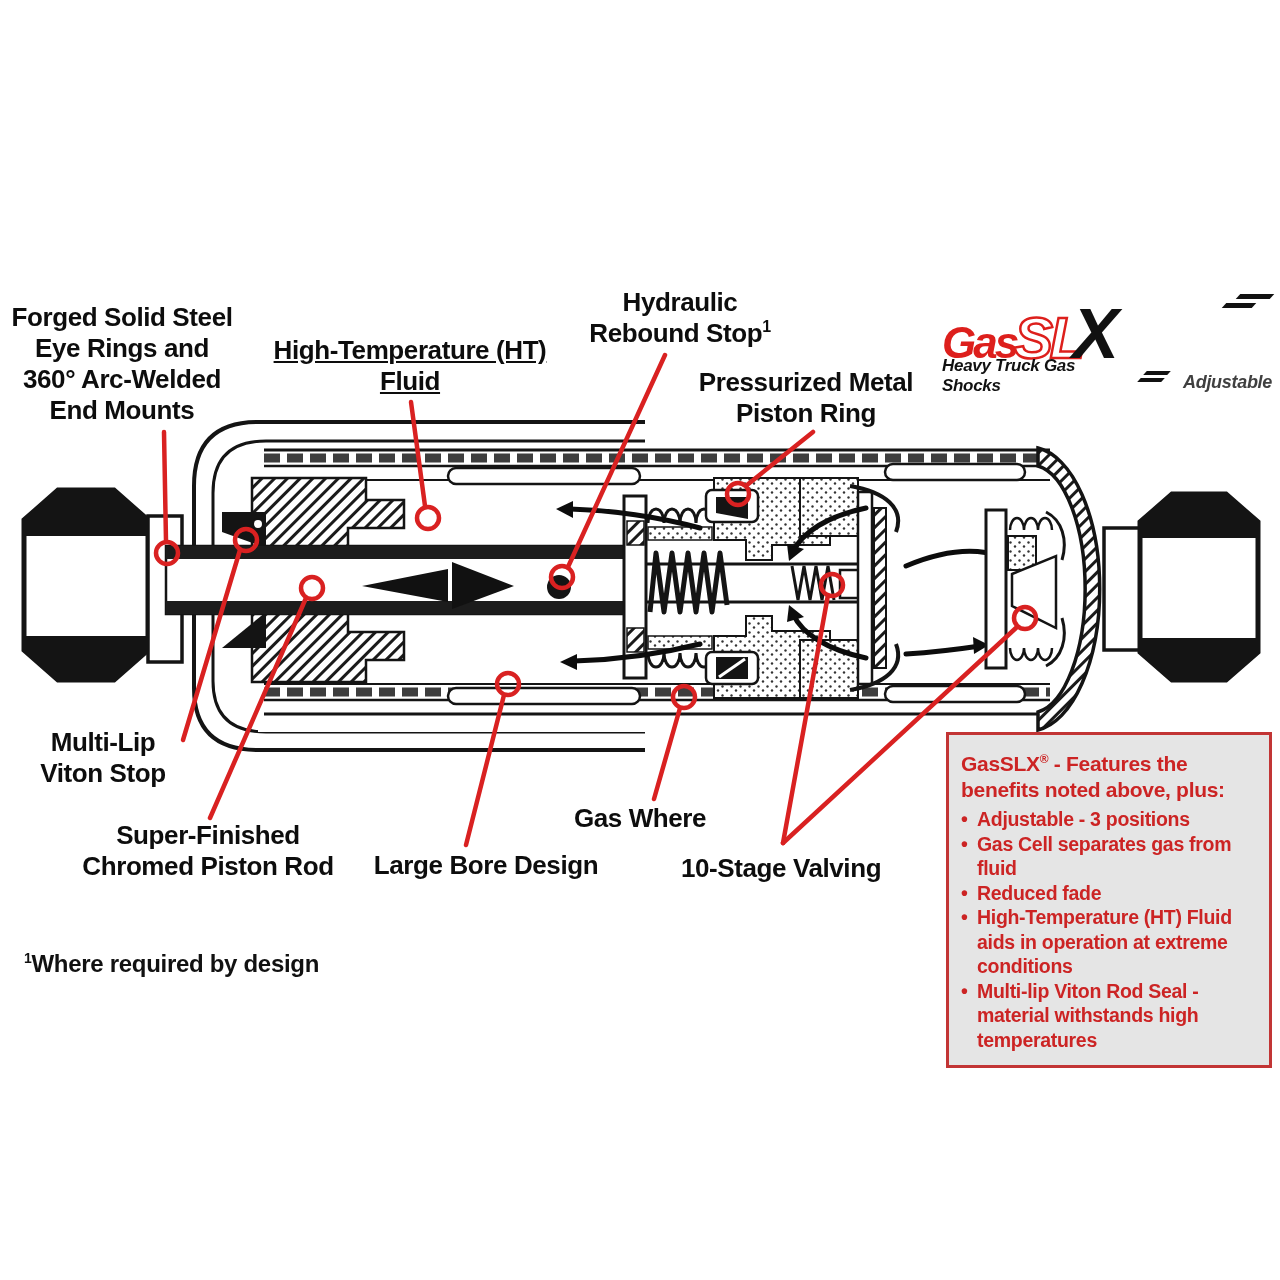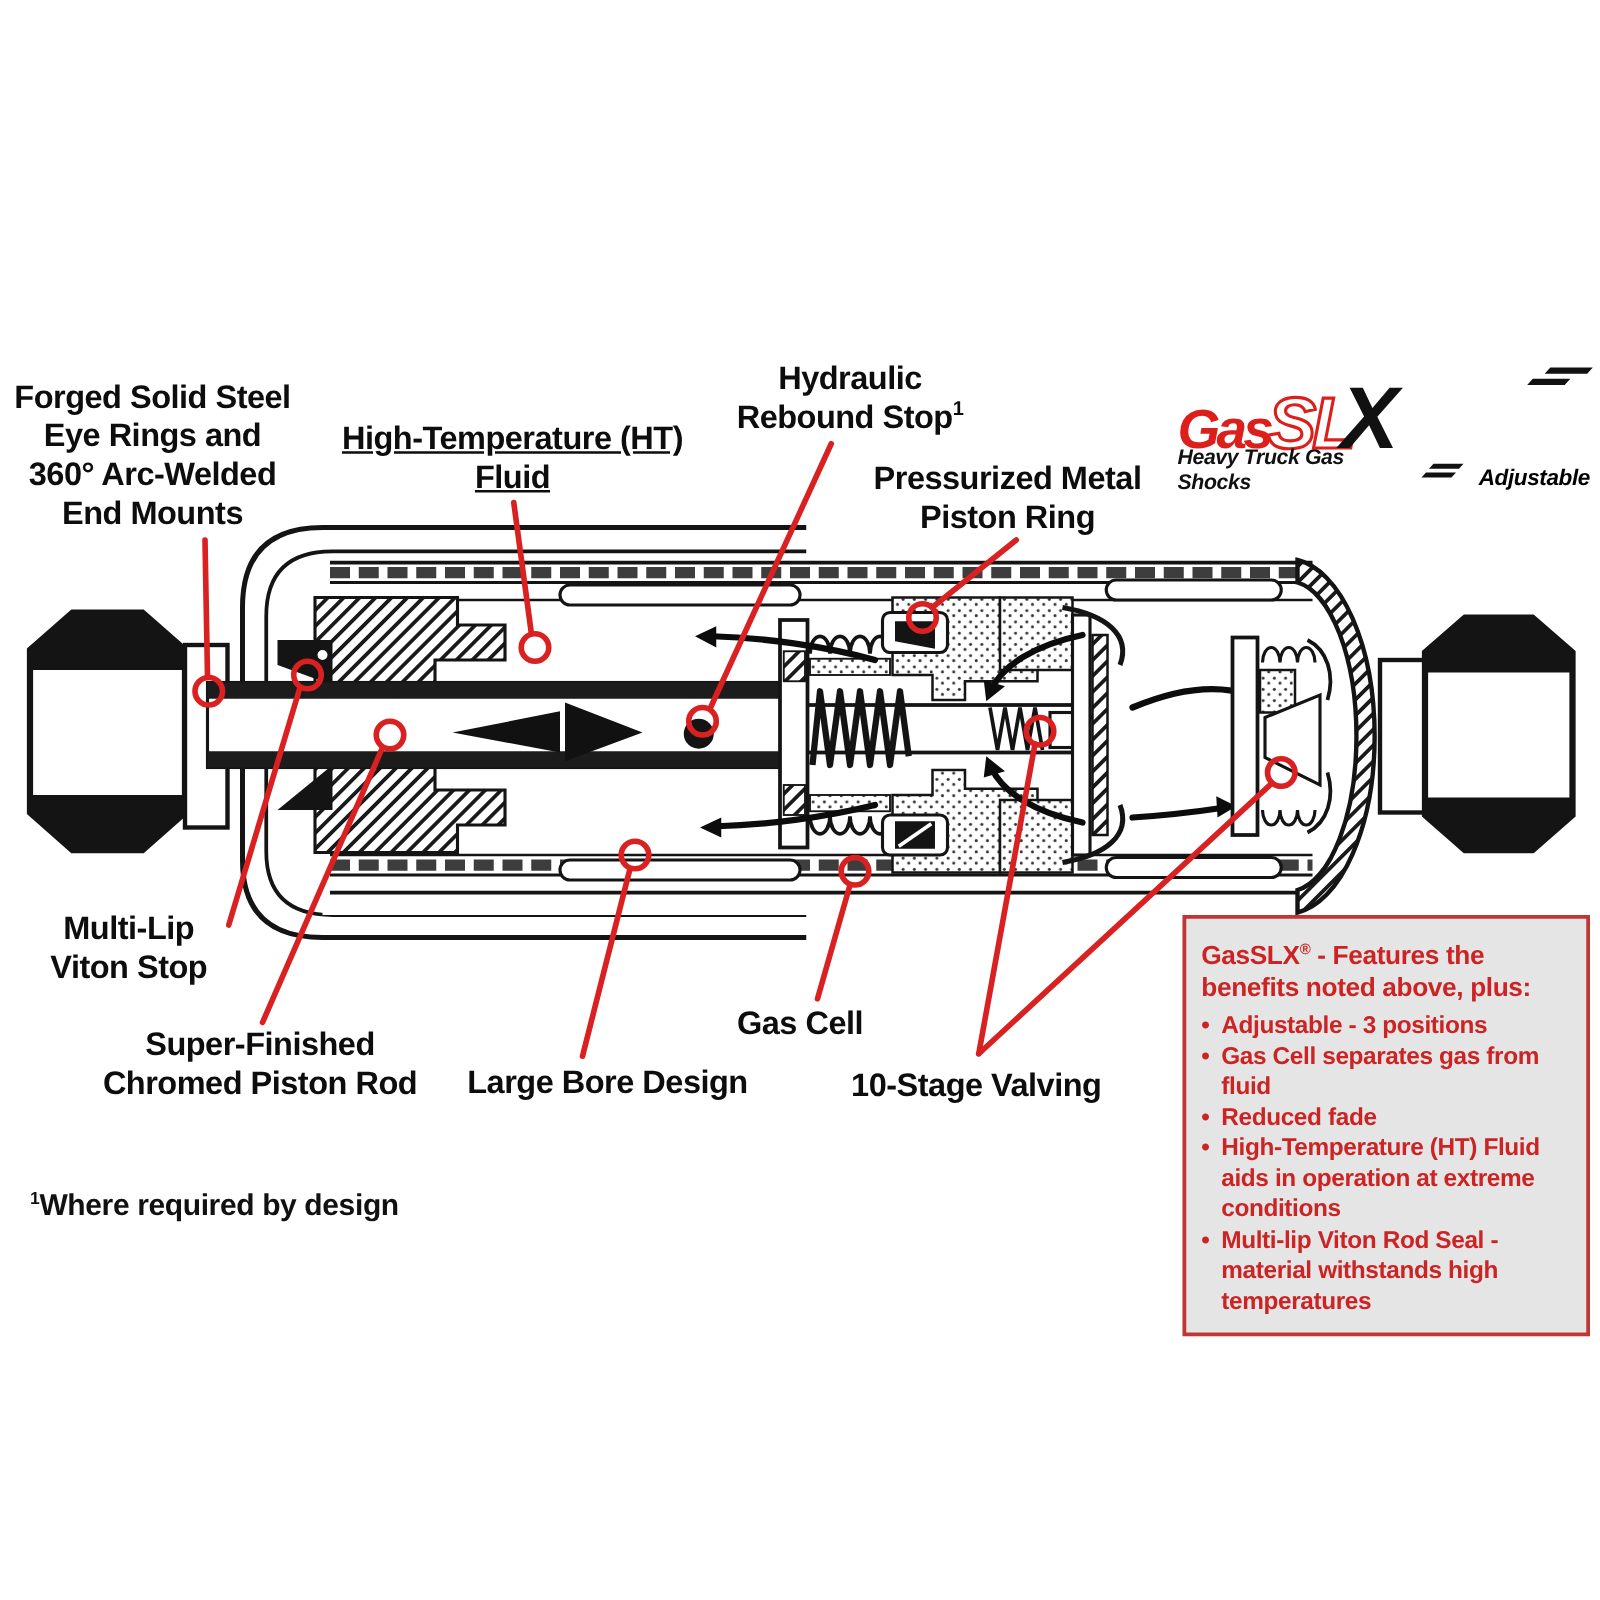--- a/index.html
+++ b/index.html
@@ -11,21 +11,21 @@
   .label sup{font-size:16px;vertical-align:super;line-height:0;}
   
   #logo{position:absolute;left:942px;top:294px;width:330px;height:100px;}
   .logo-row{position:relative;display:flex;align-items:baseline;height:66px;}
   .logo-gas{font-style:italic;font-weight:800;font-size:44px;color:#dd1f1c;letter-spacing:-3px;}
   .logo-sl{font-style:italic;font-weight:800;font-size:58px;color:#ffffff;
            -webkit-text-stroke:2.5px #dd1f1c;letter-spacing:-3px;margin-left:-2px;}
   .logo-x{font-style:italic;font-weight:800;font-size:70px;color:#111;margin-left:-10px;letter-spacing:-2px;}
   .logo-sub{position:relative;display:flex;align-items:center;margin-top:-4px;}
   .logo-tag{font-style:italic;font-weight:800;font-size:17px;color:#111;letter-spacing:-0.3px;}
-  .logo-badge{font-style:italic;font-weight:800;font-size:18px;color:#000000;margin-left:14px;letter-spacing:-0.3px;margin-top:12px;}
+  .logo-badge{font-style:italic;font-weight:800;font-size:18px;color:#404040;margin-left:14px;letter-spacing:-0.3px;margin-top:12px;}
   .stripe{display:inline-block;background:#111;width:24px;height:4px;transform:skewX(-42deg);margin-left:6px;}
   .stripe-grp{display:inline-flex;flex-direction:column;gap:3px;margin-left:10px;}
   .stripe-grp .stripe:nth-child(1){margin-left:12px;}
   .stripe-grp .stripe:nth-child(2){margin-left:6px;}
   #x-slashes{position:absolute;right:0px;top:0px;display:flex;flex-direction:column;gap:4px;}
   #x-slashes .stripe{width:34px;height:5px;}
   #x-slashes .stripe:nth-child(2){margin-left:-8px;width:30px;}
   
   #features{position:absolute;left:946px;top:732px;width:326px;box-sizing:border-box;
             border:3px solid #c23535;background:#e5e5e5;padding:11px 12px 13px 12px;}
@@ -213,21 +213,21 @@
 Piston Ring</div>
 
   <div class="label" style="left:5px;top:727px;width:196px;">Multi-Lip
 Viton Stop</div>
 
   <div class="label" style="left:56px;top:820px;width:304px;">Super-Finished
 Chromed Piston Rod</div>
 
   <div class="label" style="left:336px;top:850px;width:300px;">Large Bore Design</div>
 
-  <div class="label" style="left:563px;top:803px;width:154px;">Gas Cell</div>
+  <div class="label" style="left:563px;top:803px;width:154px;">Gas Where</div>
 
   <div class="label" style="left:658px;top:853px;width:246px;">10-Stage Valving</div>
 
   <div id="logo">
     <div class="logo-row">
       <span class="logo-gas">Gas</span>
       <span class="logo-sl">SL</span>
       <span class="logo-x">X</span>
       <span id="x-slashes">
         <span class="stripe"></span>

